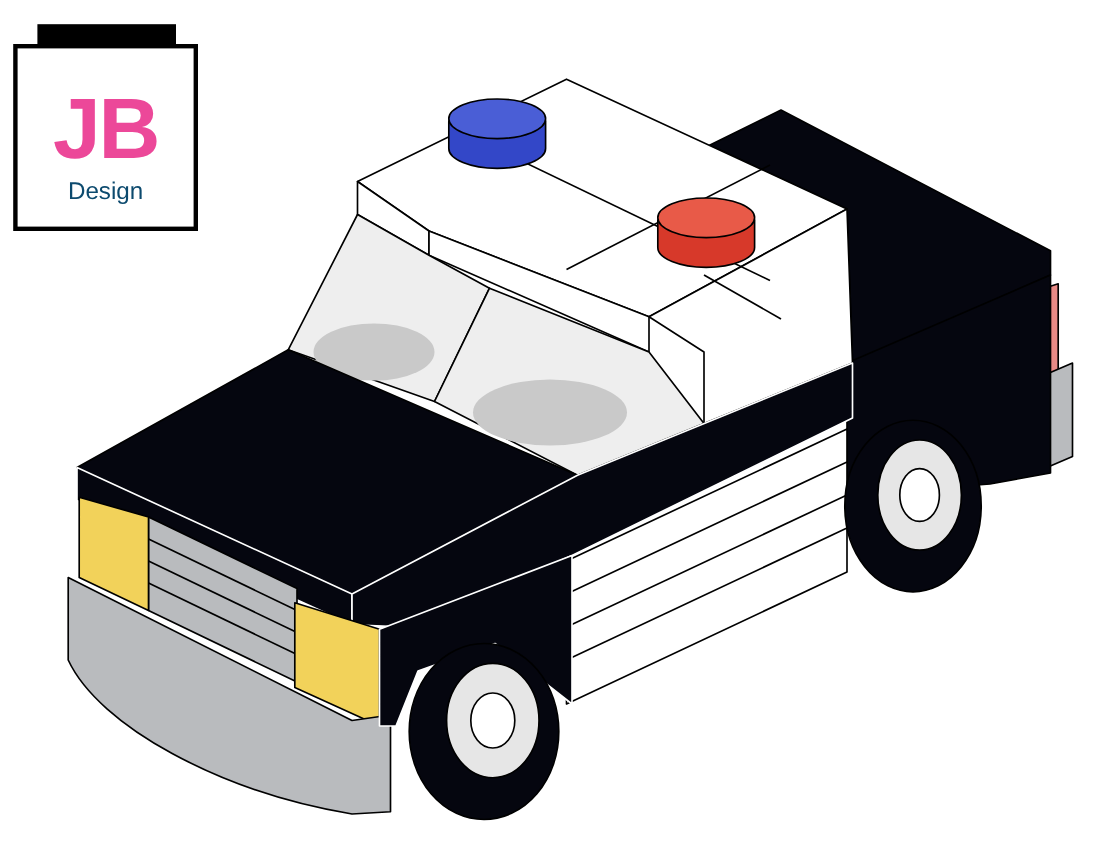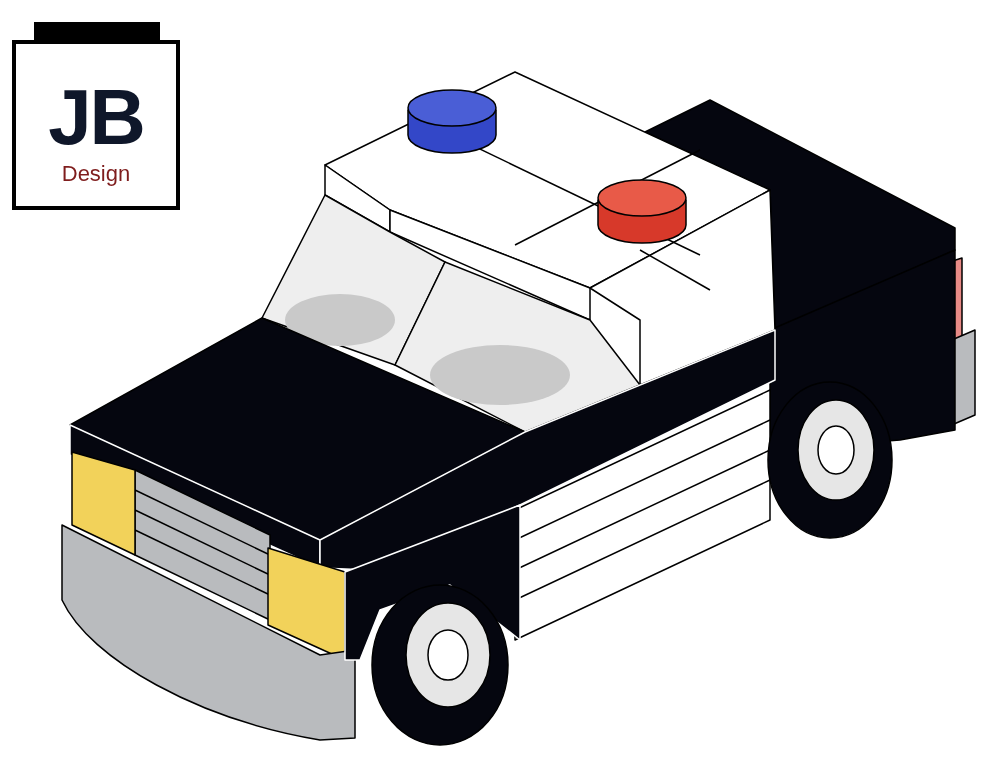--- a/index.html
+++ b/index.html
@@ -1,21 +1,21 @@
 <!DOCTYPE html>
 <html><head>
 <meta charset="utf-8">
 <style>
   html,body{margin:0;padding:0;background:#ffffff;}
   body{width:1000px;height:780px;position:relative;overflow:hidden;font-family:"Liberation Sans",sans-serif;}
   .logo{position:absolute;left:12px;top:20px;width:168px;height:190px;}
   .logo-cap{position:absolute;left:22px;top:2px;width:126px;height:20px;background:#000;}
   .logo-box{position:absolute;left:0;top:20px;width:160px;height:162px;border:4px solid #000;background:#fff;box-sizing:content-box;}
-  .logo-jb{position:absolute;left:0;right:0;top:58px;text-align:center;font-weight:bold;font-size:78px;line-height:78px;color:#0f172a;letter-spacing:-2px;}
-  .logo-design{position:absolute;left:0;right:0;top:142px;text-align:center;font-size:22px;line-height:24px;color:#7f1d1d;}
+  .logo-jb{position:absolute;left:0;right:0;top:58px;text-align:center;font-weight:bold;font-size:78px;line-height:78px;color:#ec4899;letter-spacing:-2px;}
+  .logo-design{position:absolute;left:0;right:0;top:142px;text-align:center;font-size:22px;line-height:24px;color:#0c4a6e;}
   .car{position:absolute;left:0;top:0;}
 </style>
 </head>
 <body>
 
 <div class="logo">
   <div class="logo-cap"></div>
   <div class="logo-box"></div>
   <div class="logo-jb">JB</div>
   <div class="logo-design">Design</div>

